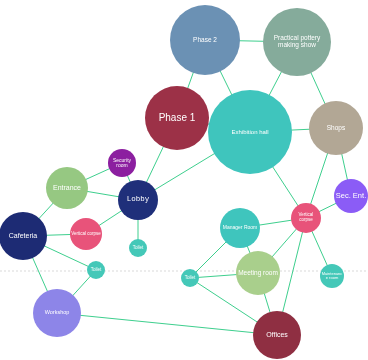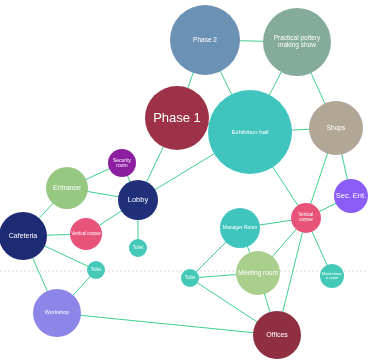--- a/index.html
+++ b/index.html
@@ -86,40 +86,40 @@
       <line x1="190" y1="278" x2="277" y2="335" stroke="#3ecf8e" stroke-width="1"></line>
       <line x1="258" y1="273" x2="277" y2="335" stroke="#3ecf8e" stroke-width="1"></line>
     </svg>
   <div id="nodes-layer">
       <div class="node" style="left: 170px; top: 5px; width: 70px; height: 70px; background: rgb(107, 145, 180); font-size: 6.5px;">
         <span class="node-label" style="color: rgb(255, 255, 255);">Phase 2</span>
       </div>
       <div class="node" style="left: 263px; top: 8px; width: 68px; height: 68px; background: rgb(133, 171, 155); font-size: 6.5px;">
         <span class="node-label" style="color: rgb(255, 255, 255);">Practical pottery making show</span>
       </div>
-      <div class="node" style="left: 145px; top: 86px; width: 64px; height: 64px; background: rgb(156, 49, 71); font-size: 13px;">
+      <div class="node" style="left: 145px; top: 86px; width: 64px; height: 64px; background: rgb(156, 49, 71); font-size: 10px;">
         <span class="node-label" style="color: rgb(255, 255, 255);">Phase 1</span>
       </div>
       <div class="node" style="left: 208px; top: 90px; width: 84px; height: 84px; background: rgb(63, 197, 189); font-size: 6px;">
         <span class="node-label" style="color: rgb(255, 255, 255);">Exhibition hall</span>
       </div>
       <div class="node" style="left: 309px; top: 101px; width: 54px; height: 54px; background: rgb(178, 167, 149); font-size: 6.5px;">
         <span class="node-label" style="color: rgb(255, 255, 255);">Shops</span>
       </div>
       <div class="node" style="left: 334px; top: 179px; width: 34px; height: 34px; background: #8b5cf6; font-size: 7.5px;">
         <span class="node-label" style="color: rgb(255, 255, 255);">Sec. Ent.</span>
       </div>
       <div class="node" style="left: 108px; top: 149px; width: 28px; height: 28px; background: rgb(140, 31, 160); font-size: 5px;">
         <span class="node-label" style="color: rgb(255, 255, 255);">Security room</span>
       </div>
       <div class="node" style="left: 46px; top: 167px; width: 42px; height: 42px; background: rgb(150, 200, 130); font-size: 7px;">
         <span class="node-label" style="color: rgb(255, 255, 255);">Entrance</span>
       </div>
       <div class="node" style="left: 118px; top: 180px; width: 40px; height: 40px; background: rgb(31, 47, 122); font-size: 7.5px;">
-        <span class="node-label" style="color: rgb(255, 255, 255);">Lobby</span>
+        <span class="node-label" style="color: rgb(255, 255, 255); font-family: Liberation Mono, monospace;">Lobby</span>
       </div>
       <div class="node" style="left: -1px; top: 212px; width: 48px; height: 48px; background: rgb(29, 43, 116); font-size: 7px;">
         <span class="node-label" style="color: rgb(255, 255, 255);">Cafeteria</span>
       </div>
       <div class="node" style="left: 70px; top: 218px; width: 32px; height: 32px; background: rgb(232, 83, 122); font-size: 4.5px;">
         <span class="node-label" style="color: rgb(255, 255, 255);">Vertical corpse</span>
       </div>
       <div class="node" style="left: 291px; top: 203px; width: 30px; height: 30px; background: rgb(232, 83, 122); font-size: 4.5px;">
         <span class="node-label" style="color: rgb(255, 255, 255);">Vertical corpse</span>
       </div>

